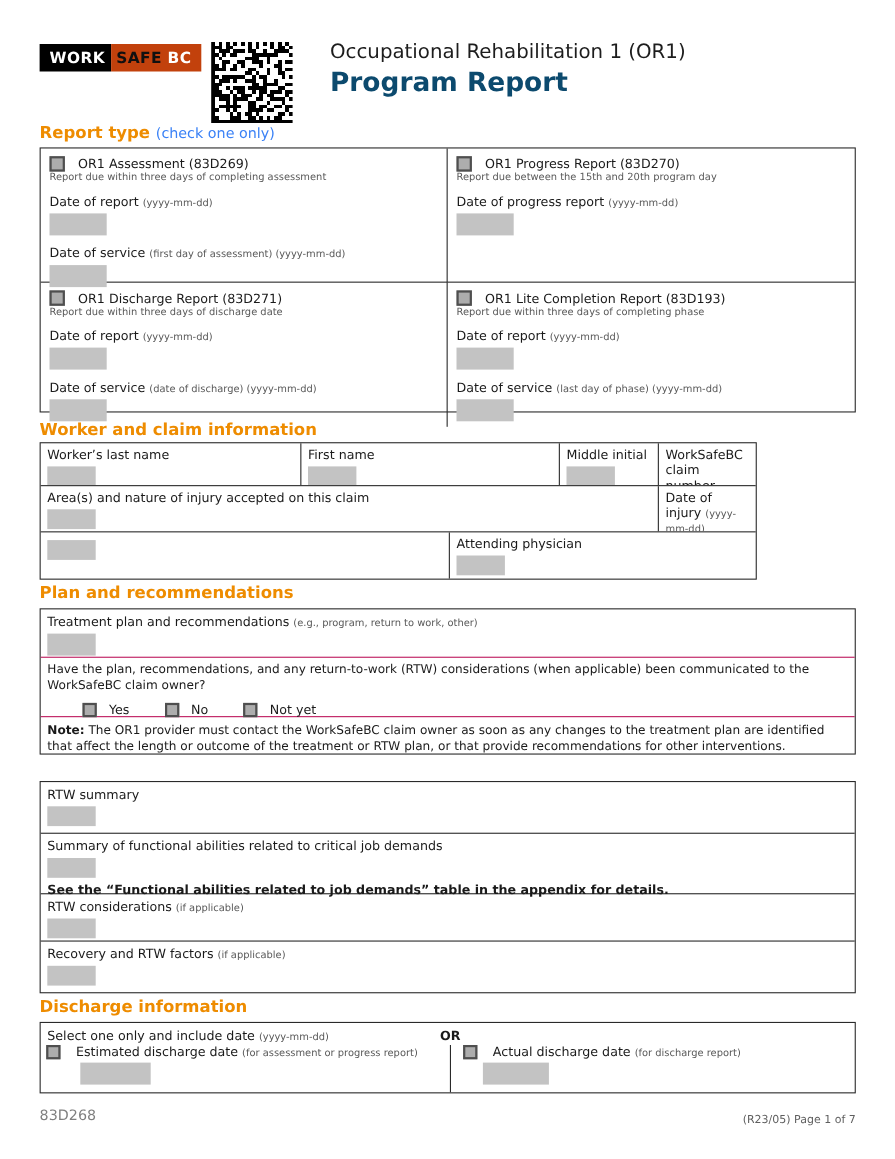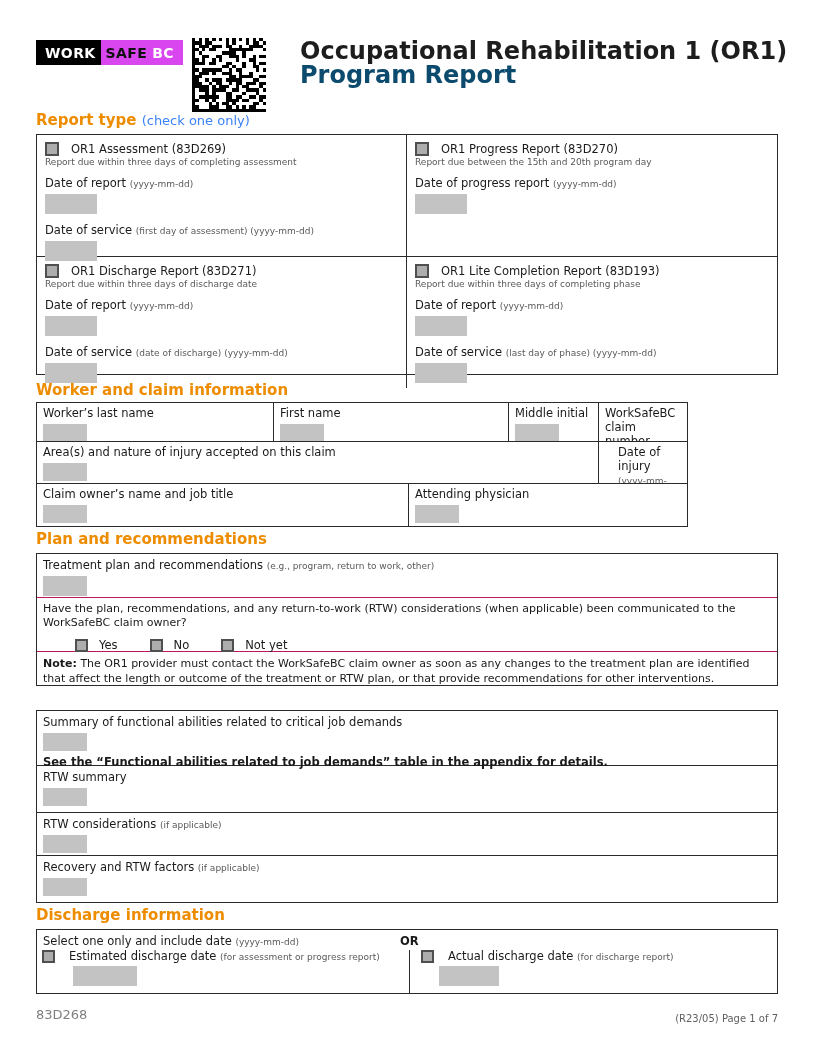--- a/index.html
+++ b/index.html
@@ -4,25 +4,25 @@
 <style>
   html,body{margin:0;padding:0;background:#fff;}
   .page{position:relative;width:814px;height:1054px;background:#fff;overflow:hidden;
         font-family:"DejaVu Sans","Liberation Sans",sans-serif;color:#1a1a1a;}
   .abs{position:absolute;}
   *{box-sizing:border-box;}
 
   
   .logo{left:36px;top:40px;height:25px;display:flex;font-weight:bold;font-size:14px;letter-spacing:.4px;}
   .logo-black{background:#000;color:#fff;display:flex;align-items:center;padding:0 5px 0 9px;}
-  .logo-orange{background:#d946ef;display:flex;align-items:center;padding:0 9px 0 5px;gap:5px;}
+  .logo-orange{background:#c2410c;display:flex;align-items:center;padding:0 9px 0 5px;gap:5px;}
   .logo-orange .safe{color:#101010;}
   .logo-orange .bc{color:#fff;}
   .barcode{left:192px;top:38px;width:74px;height:74px;}
-  .title1{left:300px;top:37px;font-size:24px;font-weight:bold;color:#1d1d1d;}
+  .title1{left:300px;top:37px;font-size:18px;font-weight:normal;color:#1d1d1d;}
   .title2{left:300px;top:61px;font-size:24px;font-weight:bold;color:#0c4a6e;}
 
   
   .sec-h{font-size:15px;font-weight:bold;color:#ee8c00;white-space:nowrap;}
   .sec-h .suffix{font-weight:normal;color:#3b82f6;font-size:13px;}
 
   
   .box{border:1px solid #2a2a2a;background:#fff;}
 
   
@@ -37,21 +37,21 @@
   .due{font-size:9px;color:#595959;margin-top:1px;}
   .flabel{font-size:11.5px;margin-top:9px;}
   .flabel .hint,.hint{font-size:9px;color:#595959;font-weight:normal;}
   .gfield{width:52px;height:20px;background:#c3c3c3;margin-top:4px;}
 
   
   #worker-box{left:36px;top:402px;width:652px;height:125px;display:flex;flex-direction:column;}
   .wrow{display:grid;border-bottom:1px solid #2a2a2a;}
   .wrow:last-child{border-bottom:none;flex:1;}
   .wrow1{height:39px;grid-template-columns:237px 235px 90px 1fr;}
-  .wrow2{height:42px;grid-template-columns:562px 1fr;gap:13px;}
+  .wrow2{height:42px;grid-template-columns:562px 1fr;}
   .wrow3{flex:1;grid-template-columns:372px 1fr;}
   .wcell{padding:3px 6px;border-right:1px solid #2a2a2a;font-size:11.5px;overflow:hidden;}
   .wcell:last-child{border-right:none;}
   .wfield{width:44px;height:18px;background:#c3c3c3;margin-top:4px;}
 
   
   #plan-box{left:36px;top:553px;width:742px;height:133px;display:flex;flex-direction:column;}
   .prow{padding:4px 6px;border-bottom:1px solid #be185d;}
   .prow:last-child{border-bottom:none;flex:1;}
   .prowA{height:44px;}
@@ -471,21 +471,20 @@
       <div class="wcell">
         <div>
           <span>Date of injury</span>
           <span class="hint">(yyyy-mm-dd)</span>
         </div>
         <div class="wfield"></div>
       </div>
     </div>
     <div class="wrow wrow3">
       <div class="wcell">
-        <div>Claim owner’s name and job title</div>
         <div class="wfield"></div>
       </div>
       <div class="wcell">
         <div>Attending physician</div>
         <div class="wfield"></div>
       </div>
     </div>
   </div>
 
   <div class="abs sec-h" style="left:36px;top:530px;">
@@ -520,28 +519,28 @@
       <div class="note">
         <b>Note:</b><span> The OR1 provider must contact the WorkSafeBC claim owner as soon as any changes to the treatment plan are identified that affect the length or outcome of the treatment or RTW plan, or that provide recommendations for other interventions.</span>
       </div>
     </div>
   </div>
 
   <div class="abs sec-h" style="left:36px;top:688px;margin-top:48px;">
     <span>Functional abilities and RTW summary</span>
   </div>
   <div class="abs box" id="func-box">
+    <div class="frow frowB">
+      <div class="plabel">RTW summary</div>
+      <div class="ffield"></div>
+    </div>
     <div class="frow frowA">
       <div class="plabel">Summary of functional abilities related to critical job demands</div>
       <div class="ffield"></div>
       <div class="bold-line">See the “Functional abilities related to job demands” table in the appendix for details.</div>
-    </div>
-    <div class="frow frowB">
-      <div class="plabel">RTW summary</div>
-      <div class="ffield"></div>
     </div>
     <div class="frow frowC">
       <div class="plabel">
         <span>RTW considerations</span>
         <span class="hint">(if applicable)</span>
       </div>
       <div class="ffield"></div>
     </div>
     <div class="frow">
       <div class="plabel">

